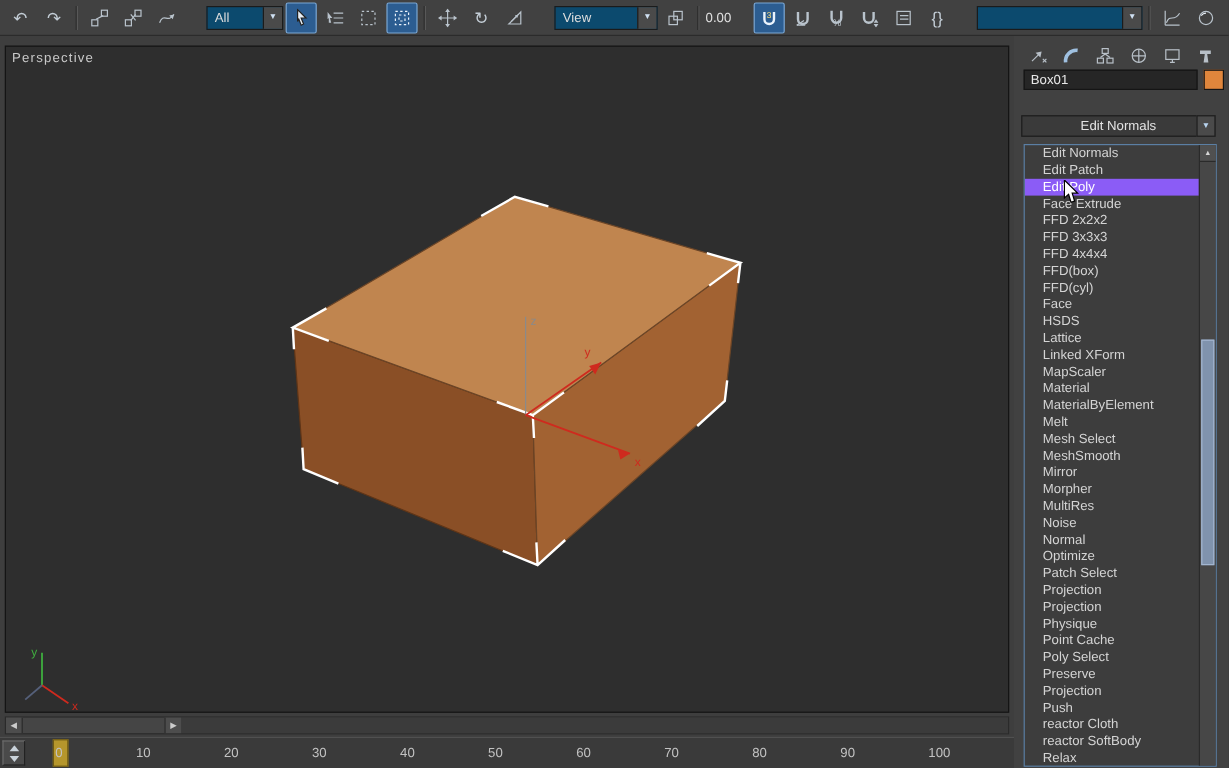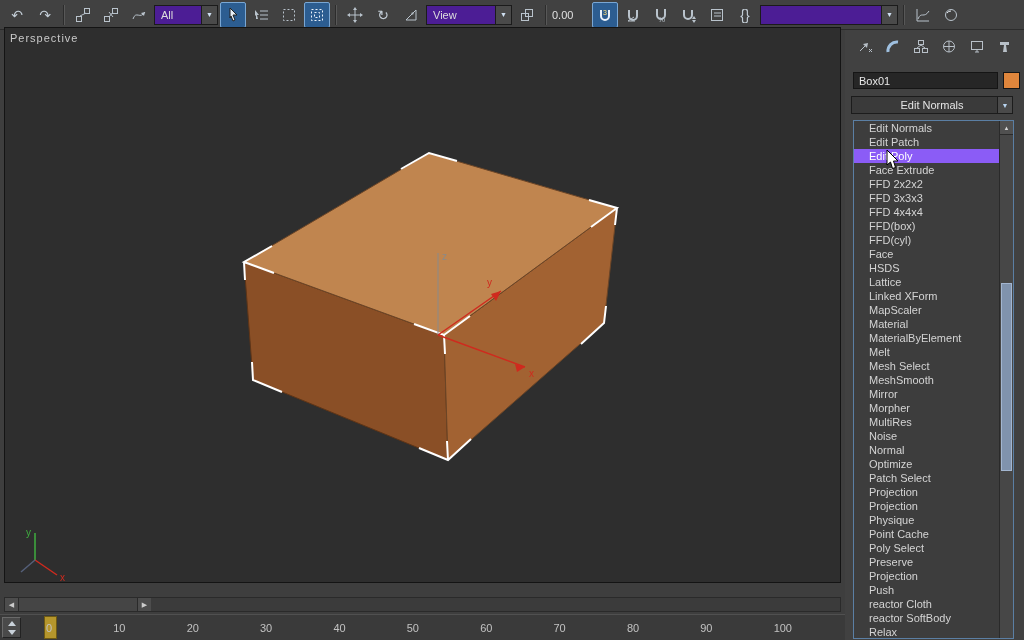--- a/index.html
+++ b/index.html
@@ -10,27 +10,27 @@
     -webkit-font-smoothing:antialiased;
   }
   
   .toolbar{position:absolute;left:0;top:0;width:1024px;height:30px;background:#414141;
     border-bottom:1px solid #2b2b2b;display:flex;align-items:center;padding:0 4px;gap:2px;box-sizing:border-box;}
   .tbtn{width:24px;height:24px;min-width:24px;display:flex;align-items:center;justify-content:center;
     border:1px solid transparent;border-radius:2px;color:#c3cdd6;cursor:default;}
   .tbtn.active{background:#2c5d91;border:1px solid #7aa7d4;color:#eaf3fc;}
   .glyph{font-size:14px;line-height:1;}
   .tsep{width:1px;height:20px;background:#2c2c2c;border-right:1px solid #585858;margin:0 3px;}
-  .tcombo{height:20px;background:#4c1d95;border:1px solid #1b1b1b;display:flex;align-items:center;
-    color:#ddd;padding-left:6px;box-sizing:border-box;position:relative;}
+  .tcombo{height:20px;background:#0c4a6e;border:1px solid #1b1b1b;display:flex;align-items:center;
+    color:#ddd;padding-left:6px;box-sizing:border-box;position:relative;margin-left:18px;}
   .tcombo .arrow{width:15px;height:100%;background:#4a4a4a;display:flex;align-items:center;justify-content:center;
     font-size:7px;color:#cfe0f2;border-left:1px solid #1b1b1b;margin-left:auto;}
   .snapval{width:34px;text-align:left;color:#e0e0e0;padding-right:4px;}
   
-  .viewport{position:absolute;left:4px;top:27px;width:837px;height:556px;background:#2e2e2e;
+  .viewport{position:absolute;left:4px;top:38px;width:837px;height:556px;background:#2e2e2e;
     border:1px solid #141414;box-sizing:border-box;text-decoration:underline;}
   .vp-label{position:absolute;left:5px;top:4px;color:#c9c9c9;letter-spacing:1px;z-index:5;}
   .viewport svg{position:absolute;left:0;top:0;}
   
   .time-slider{position:absolute;left:4px;top:597px;width:837px;height:15px;background:#454545;
     border:1px solid #2a2a2a;display:flex;align-items:stretch;box-sizing:border-box;}
   .ts-btn{width:13px;display:flex;align-items:center;justify-content:center;font-size:7px;color:#ccc;
     background:#4d4d4d;border-right:1px solid #2a2a2a;}
   .ts-btn.right{border-left:1px solid #2a2a2a;border-right:none;}
   .ts-handle{width:118px;background:#5a5a5a;border:1px solid #7b7b7b;border-bottom-color:#2f2f2f;border-right-color:#2f2f2f;
@@ -42,21 +42,21 @@
     border:1px solid #6a6a6a;border-bottom-color:#222;border-right-color:#222;
     display:flex;align-items:center;justify-content:center;box-sizing:border-box;}
   .tb-ruler{position:absolute;left:46px;top:0;width:746px;height:26px;display:flex;
     justify-content:space-between;align-items:center;color:#c2c2c2;z-index:2;}
   .tb-marker{position:absolute;left:44px;top:1px;width:13px;height:23px;background:#b5962c;
     border:1px solid #6e5a14;box-sizing:border-box;z-index:1;}
   
   .panel{position:absolute;left:845px;top:30px;width:179px;height:610px;background:#414141;}
   .panel-tabs{display:flex;padding:6px 4px 0 8px;gap:5px;}
   .ptab{width:23px;height:20px;display:flex;align-items:center;justify-content:center;}
-  .name-row{position:absolute;left:8px;top:42px;display:flex;gap:5px;align-items:flex-start;}
+  .name-row{position:absolute;left:8px;top:28px;display:flex;gap:5px;align-items:flex-start;}
   .name-input{width:138px;height:15px;background:#262626;border:1px solid #151515;color:#e8e8e8;
     display:flex;align-items:center;padding-left:5px;}
   .color-swatch{width:15px;height:15px;border:1px solid #151515;}
   .mod-combo{position:absolute;left:6px;top:66px;width:162px;height:18px;background:#3a3a3a;
     border:1px solid #1c1c1c;display:flex;align-items:center;justify-content:center;color:#e4e4e4;box-sizing:border-box;}
   .mod-combo .arrow{position:absolute;right:-1px;top:-1px;width:16px;height:18px;background:#4a4a4a;
     border:1px solid #1c1c1c;display:flex;align-items:center;justify-content:center;font-size:7px;color:#b8d4f0;box-sizing:border-box;}
   .mod-list{position:absolute;left:8px;top:90px;width:161px;height:519px;background:#3d3d3d;
     border:1px solid #5b7fa4;box-sizing:border-box;z-index:10;}
   .mod-items{position:absolute;left:0;top:0;right:13px;bottom:0;overflow:hidden;}

